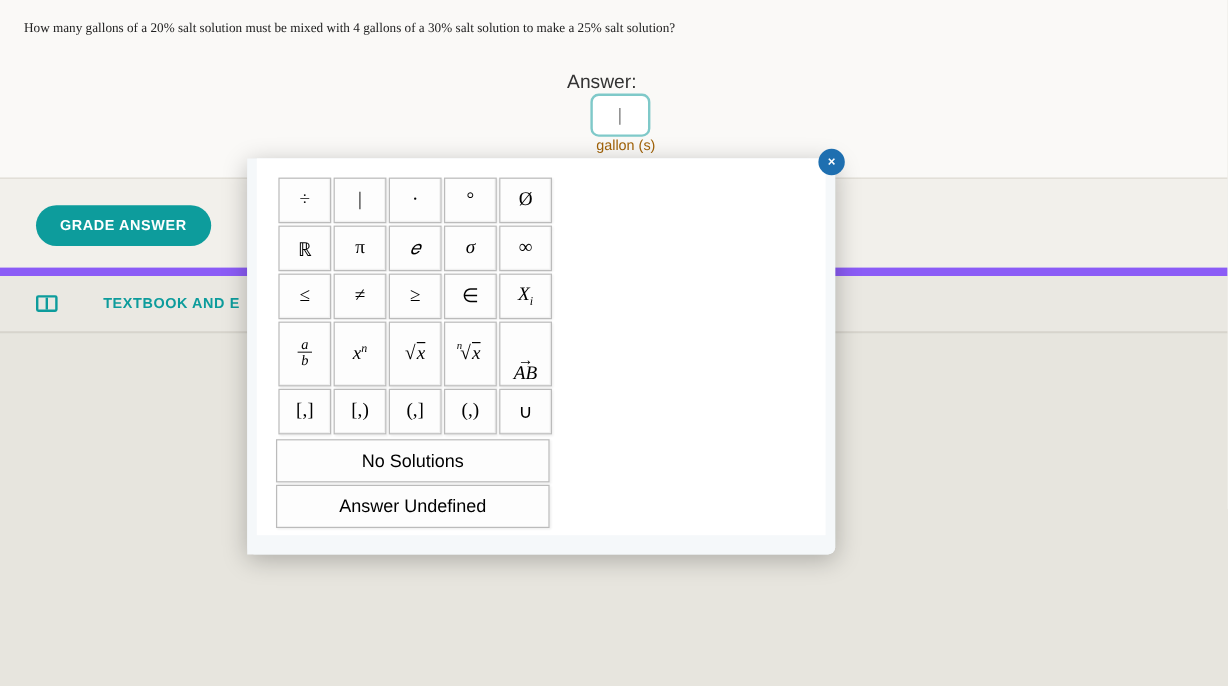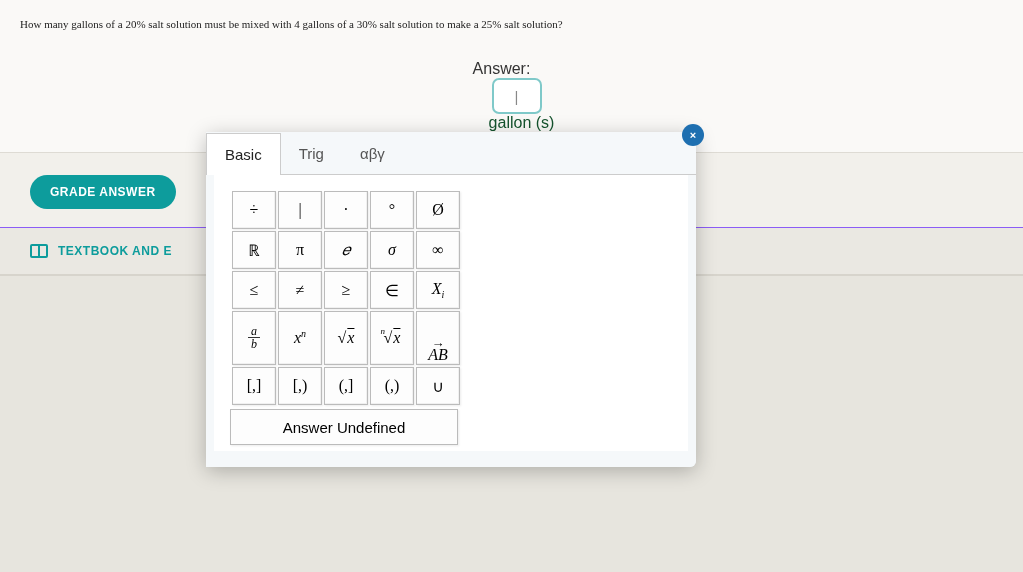--- a/index.html
+++ b/index.html
@@ -38,29 +38,29 @@
       background: #fff;
       margin-right: 10px;
       text-align: center;
       font-size: 15px;
       display: flex;
       align-items: center;
       justify-content: center;
       color: #888;
     }
     .answer-unit {
-      font-size: 16px;
-      color: #14532d;
+      font-size: 12px;
+      color: #a16207;
     }
     .controls-row {
       display: flex;
       align-items: flex-start;
       background: #f2f0eb;
       border-top: 1px solid #dedbd4;
-      border-bottom: 1px solid #8b5cf6;
+      border-bottom: 7px solid #8b5cf6;
       padding: 18px 0 18px 30px;
       font-family: Arial, sans-serif;
     }
     .grade-btn {
       background: #0d9c9c;
       color: #fff;
       border: none;
       border-radius: 20px;
       padding: 10px 20px;
       font-size: 12px;
@@ -69,20 +69,21 @@
       cursor: pointer;
       margin-top: 4px;
     }
     .textbook-row {
       display: flex;
       align-items: center;
       padding: 16px 0 16px 30px;
       background: #eae8e2;
       border-bottom: 2px solid #d7d4cc;
       font-family: Arial, sans-serif;
+      gap: 28px;
     }
     .textbook-icon {
       width: 18px;
       height: 14px;
       border: 2px solid #0d9c9c;
       border-radius: 2px;
       margin-right: 10px;
       position: relative;
     }
     .textbook-icon::after {
@@ -255,25 +256,20 @@
   <span class="textbook-label">TEXTBOOK AND E</span>
 </div>
 
 <div class="lower-bg"></div>
 
 <div class="popup">
   <button class="close-btn">×</button>
 
 
   <div class="popup-right">
-    <div class="tabs">
-      <button class="tab active">Basic</button>
-      <button class="tab">Trig</button>
-      <button class="tab">αβγ</button>
-    </div>
 
     <div class="symbol-area">
       <table class="symbol-grid">
         <tbody>
             <tr>
           <td>÷</td>
           <td>|</td>
           <td>·</td>
           <td>°</td>
           <td>Ø</td>
@@ -302,17 +298,18 @@
         <tr>
           <td>[,]</td>
           <td>[,)</td>
           <td>(,]</td>
           <td>(,)</td>
           <td>∪</td>
         </tr>
       </tbody>
         </table>
       <div class="wide-btns">
+        <button class="wide-btn">No Solutions</button>
         <button class="wide-btn">Answer Undefined</button>
       </div>
     </div>
   </div>
 </div>
 
 </body></html>

